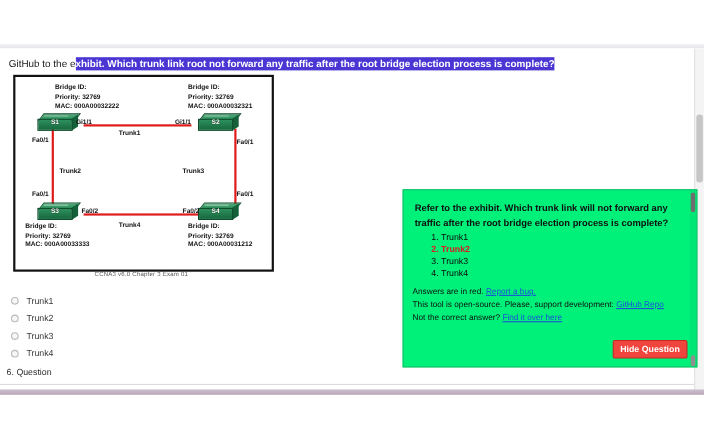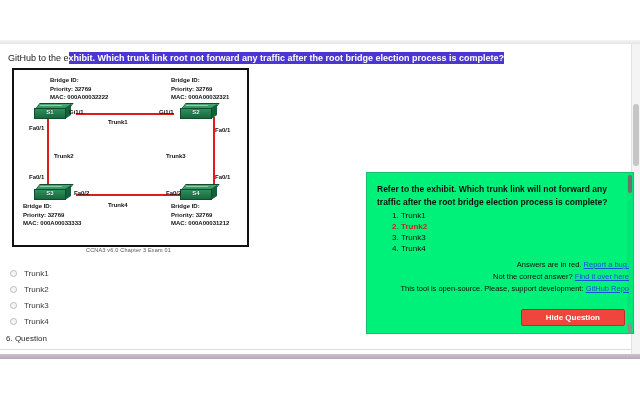--- a/index.html
+++ b/index.html
@@ -243,31 +243,31 @@
     left: 8px; top: 86px;
     width: 254px;
     font-size: 7.5px;
     line-height: 12px;
     color: #0f0f0f;
   }
   .ov-foot a {
     color: #1a52d8;
     text-decoration: underline;
   }
-  .ov-foot .row { white-space: nowrap; text-align: right; }
+  .ov-foot .row { white-space: nowrap; }
 
   .hide-btn {
     position: absolute;
     right: 8px; bottom: 7px;
     background: #f0453c;
     border: 1px solid #c42a22;
     color: #ffffff;
     font-size: 8px;
     font-weight: bold;
-    padding: 3px 24px;
+    padding: 3px 6px;
     border-radius: 2px;
     cursor: pointer;
     font-family: "Liberation Sans", sans-serif;
   }
 
   
   .vscroll {
     position: absolute;
     right: 0; top: 44px;
     width: 9px; height: 310px;
@@ -432,24 +432,24 @@
     <ol class="ov-list">
       <li>Trunk1</li>
       <li class="correct">Trunk2</li>
       <li>Trunk3</li>
       <li>Trunk4</li>
     </ol>
 
     <div class="ov-foot">
       <div class="row"><span>Answers are in red.</span>
         <a href="#">Report a bug.</a></div>
+      <div class="row"><span>This tool is open-source. Please, support development:</span>
+        <a href="#">GitHub Repo</a></div>
       <div class="row"><span>Not the correct answer?</span>
         <a href="#">Find it over here</a></div>
-      <div class="row"><span>This tool is open-source. Please, support development:</span>
-        <a href="#">GitHub Repo</a></div>
     </div>
 
     <button class="hide-btn">Hide Question</button>
 
     <div class="ov-scroll">
       <div class="ov-thumb"></div>
       <div class="ov-thumb2"></div>
     </div>
   </div>
 

